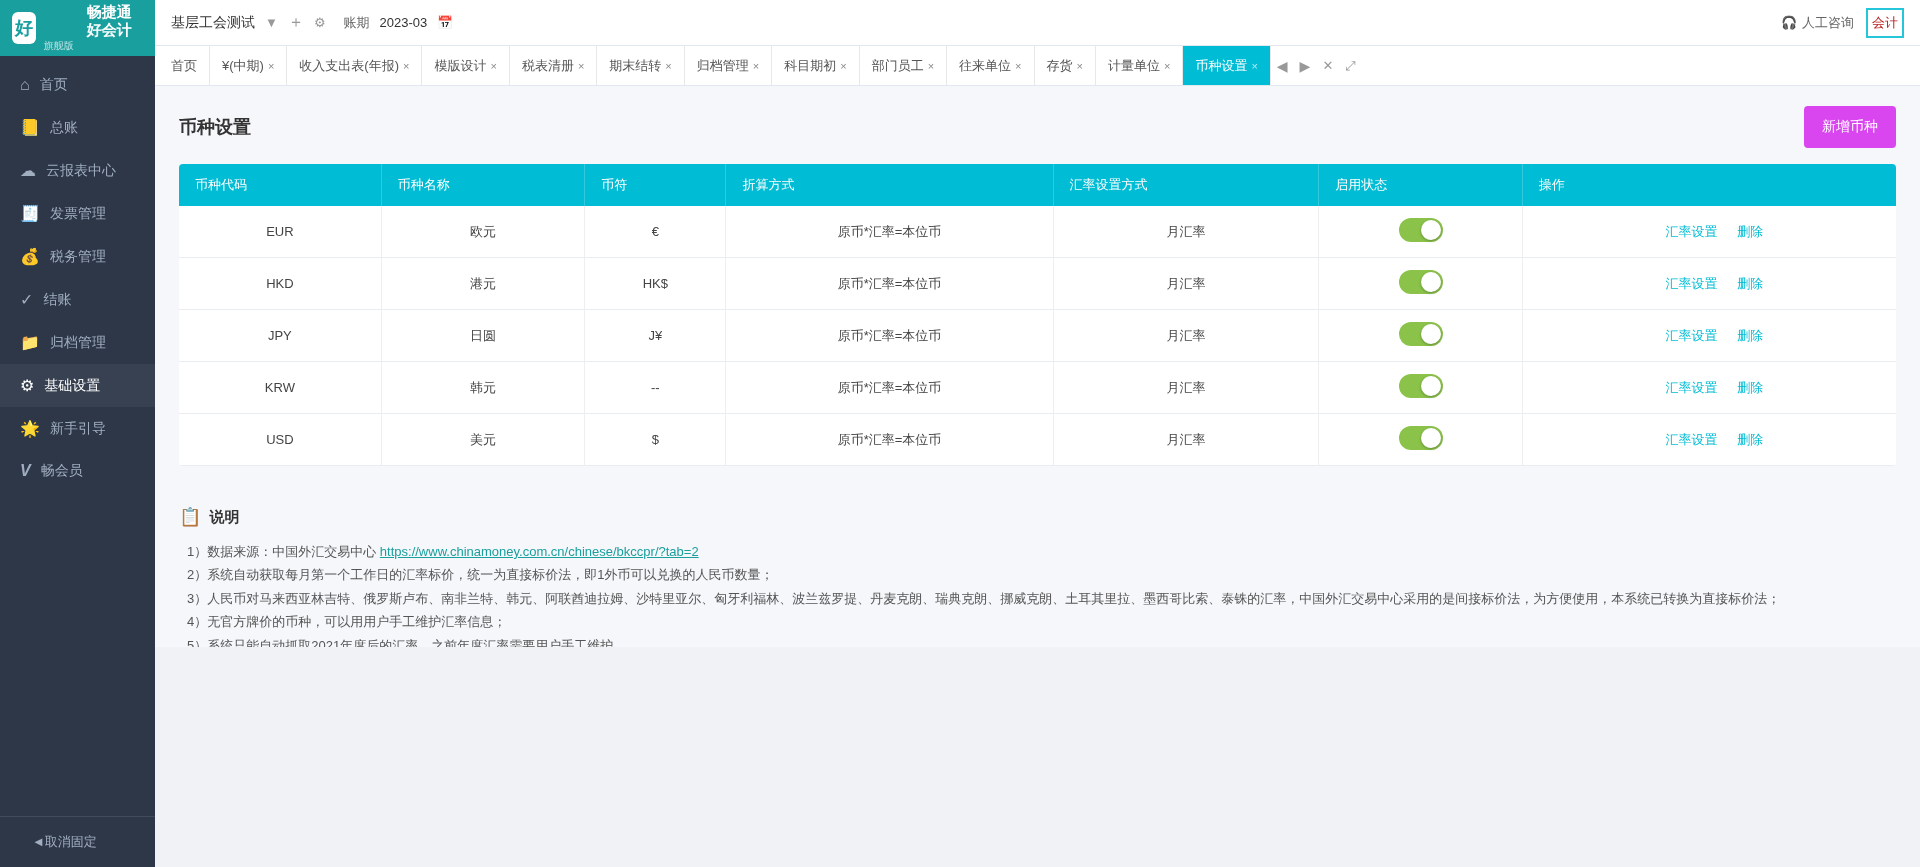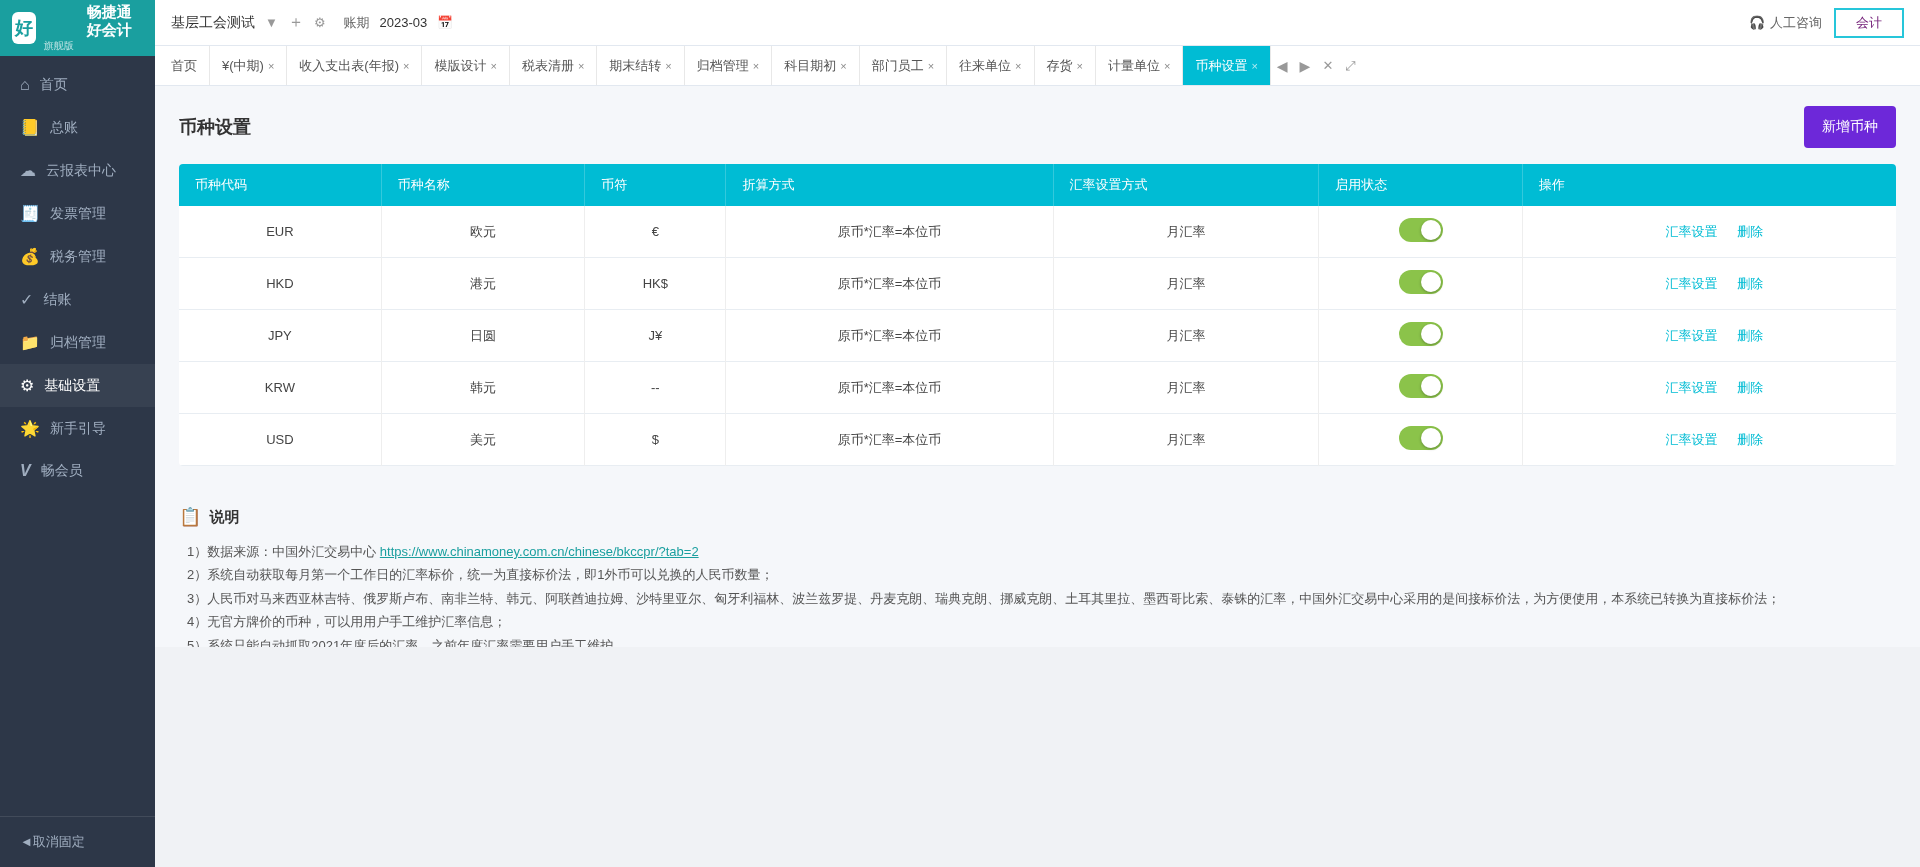--- a/index.html
+++ b/index.html
@@ -35,21 +35,21 @@
     .nav-item {
       display: flex; align-items: center; gap: 10px;
       padding: 12px 20px;
       color: #a0aec0;
       cursor: pointer;
       font-size: 14px;
     }
     .nav-item.active { color: #fff; background: rgba(255,255,255,0.05); }
     .nav-item .nav-icon { font-size: 16px; }
     .sidebar-bottom {
-      padding: 16px 20px;
+      padding: 16px 32px;
       color: #a0aec0;
       font-size: 13px;
       cursor: pointer;
       display: flex; align-items: center; gap: 6px;
       border-top: 1px solid rgba(255,255,255,0.1);
     }
 
     
     .main-area { flex: 1; display: flex; flex-direction: column; height: 647px; overflow: hidden; }
 
@@ -68,22 +68,22 @@
     .topbar-add { color: #999; cursor: pointer; font-size: 16px; }
     .topbar-gear { color: #999; cursor: pointer; }
     .period-label { color: #666; font-size: 13px; margin-left: 8px; }
     .period-value { color: #333; font-size: 13px; font-weight: 500; }
     .period-cal { color: #1a9f9f; cursor: pointer; }
     .topbar-right { margin-left: auto; display: flex; align-items: center; gap: 12px; }
     .customer-service { display: flex; align-items: center; gap: 4px; color: #666; font-size: 13px; cursor: pointer; }
     .btn-accounting {
       background: #fff;
       border: 2px solid #26c6da;
-      color: #701a75;
-      padding: 4px 20px;
+      color: #b91c1c;
+      padding: 4px 4px;
       border-radius: 0;
       font-size: 13px;
       cursor: pointer;
       font-weight: 500;
     }
 
     
     .tabbar {
       background: #fff;
       height: 40px;
@@ -120,21 +120,21 @@
       background: #f5f7fa;
     }
     .page-header {
       display: flex;
       align-items: center;
       justify-content: space-between;
       margin-bottom: 16px;
     }
     .page-title { font-size: 18px; font-weight: bold; color: #333; }
     .btn-new {
-      background: #6d28d9;
+      background: #d946ef;
       color: #fff;
       border: none;
       padding: 12px 18px;
       border-radius: 4px;
       font-size: 14px;
       cursor: pointer;
       font-weight: 500;
     }
 
     

